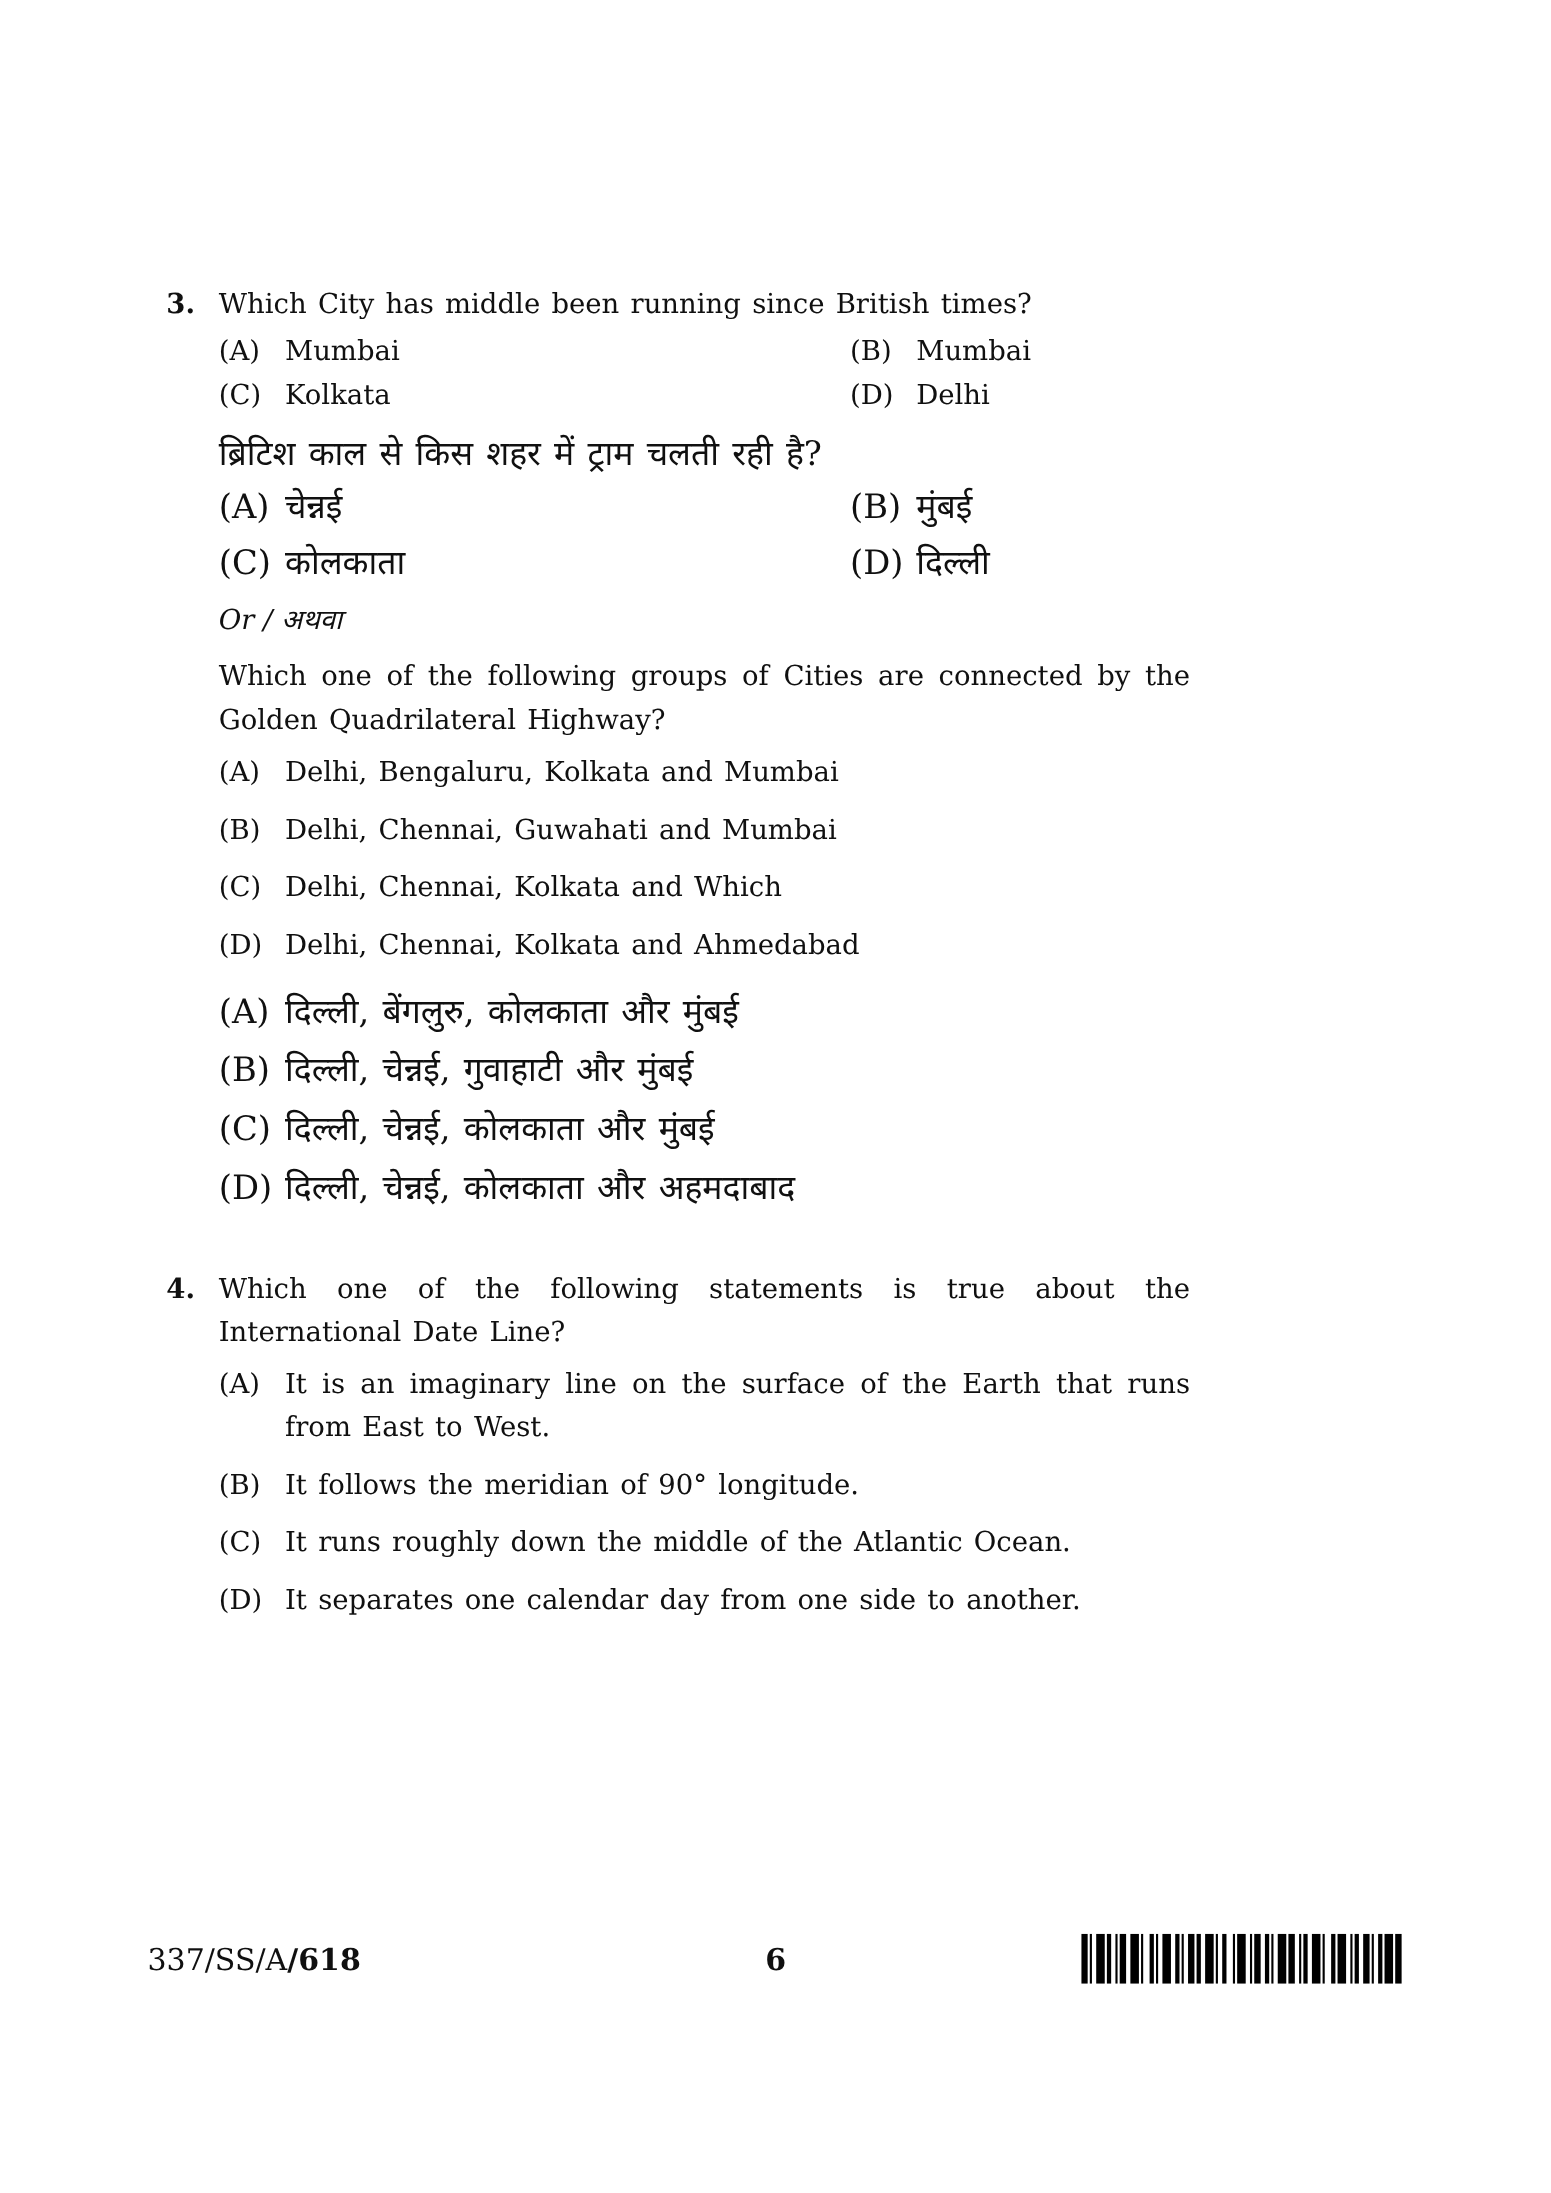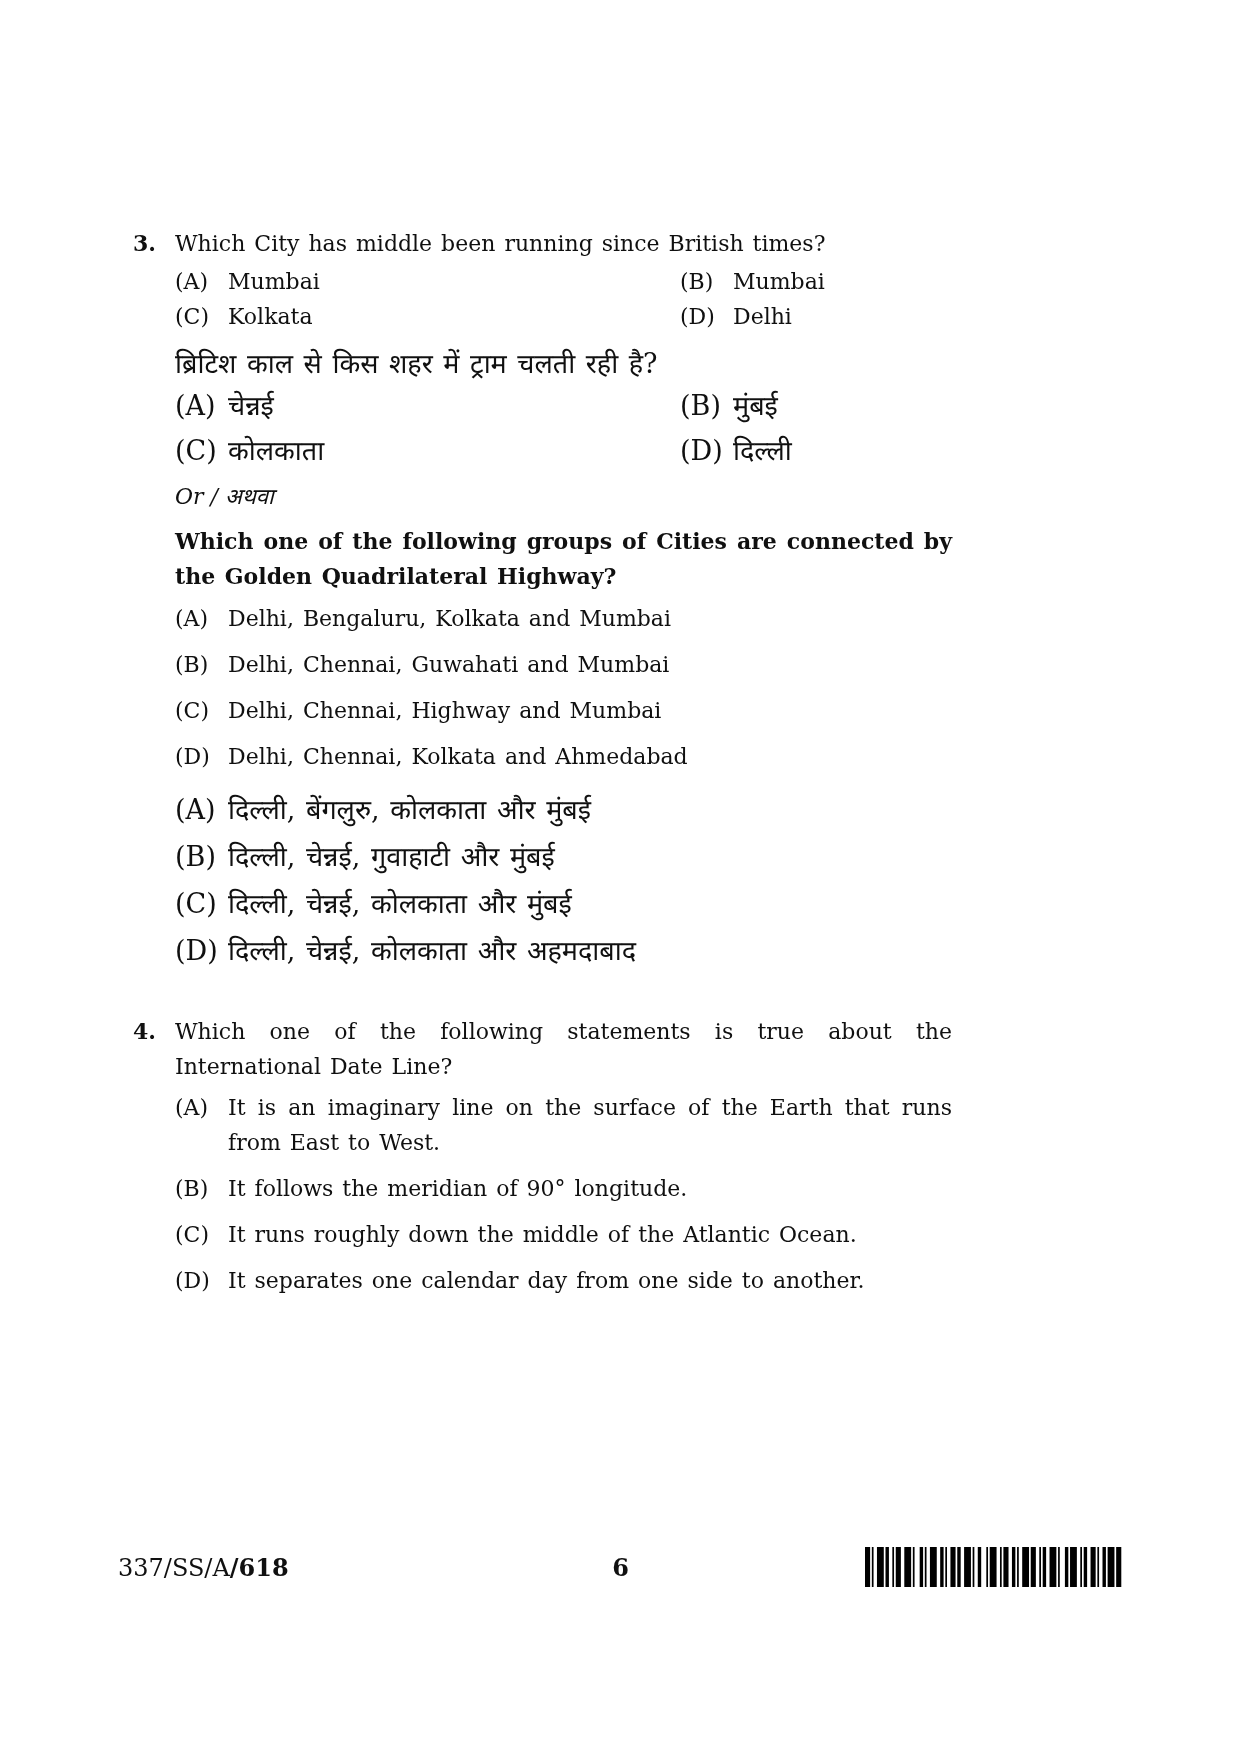--- a/index.html
+++ b/index.html
@@ -26,21 +26,21 @@
   .opt-label { flex:none; width:53px; }
   .opt-text { flex:1; min-width:0; text-align:justify; word-spacing:2px; }
 
   .opts-list { margin-top:7px; }
   .opts-list .opt + .opt { margin-top:11px; }
   .opts-list.hindi-list { margin-top:18px; }
   .opts-list.hindi-list .opt + .opt { margin-top:12px; }
 
   .mt-hq { margin-top:12px; }
   .or-line { margin-top:11px; font-style:italic; }
-  .mt-altq { margin-top:10px;font-weight:bold; }
+  .mt-altq { margin-top:10px; }
   .mt-alth { margin-top:11px; }
   .q4-block { margin-top:46px; }
   .q4-opts { margin-top:6px; }
 
   .footer-code { position:absolute; left:118px; top:1553px; font-size:24px; line-height:30px; }
   .footer-code b { font-weight:bold; }
   .footer-page { position:absolute; left:0; top:1553px; width:1241px; text-align:center;
                  font-weight:bold; font-size:24px; line-height:30px; }
   .barcode { position:absolute; left:865px; top:1547px; width:258px; height:40px; }
   .barcode svg { width:100%; height:100%; display:block; }
@@ -106,21 +106,21 @@
           <div class="opt">
             <span class="opt-label">(A)</span>
             <span class="opt-text">Delhi, Bengaluru, Kolkata and Mumbai</span>
           </div>
           <div class="opt">
             <span class="opt-label">(B)</span>
             <span class="opt-text">Delhi, Chennai, Guwahati and Mumbai</span>
           </div>
           <div class="opt">
             <span class="opt-label">(C)</span>
-            <span class="opt-text">Delhi, Chennai, Highway and Mumbai</span>
+            <span class="opt-text">Delhi, Chennai, Kolkata and Which</span>
           </div>
           <div class="opt">
             <span class="opt-label">(D)</span>
             <span class="opt-text">Delhi, Chennai, Kolkata and Ahmedabad</span>
           </div>
         </div>
 
 
         <div class="opts-list hindi-list hindi">
           <div class="opt">

